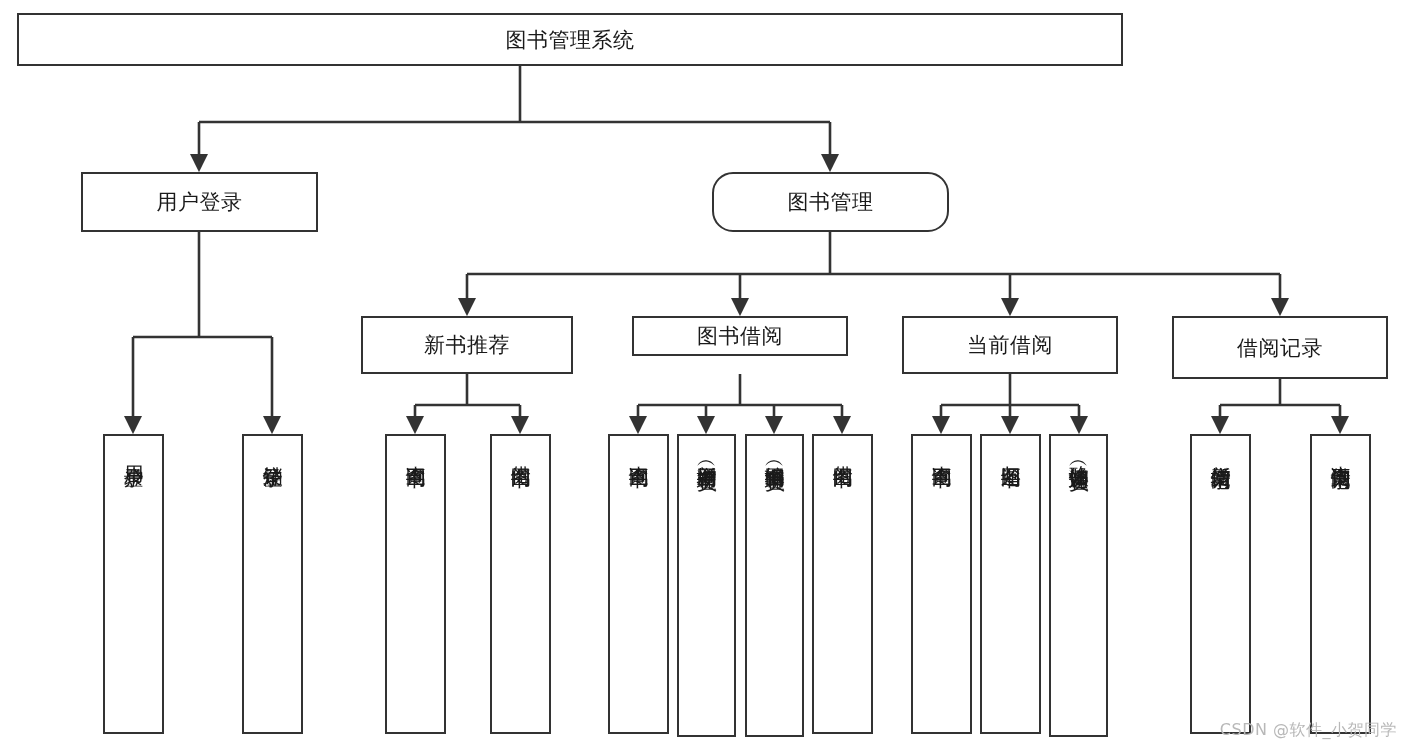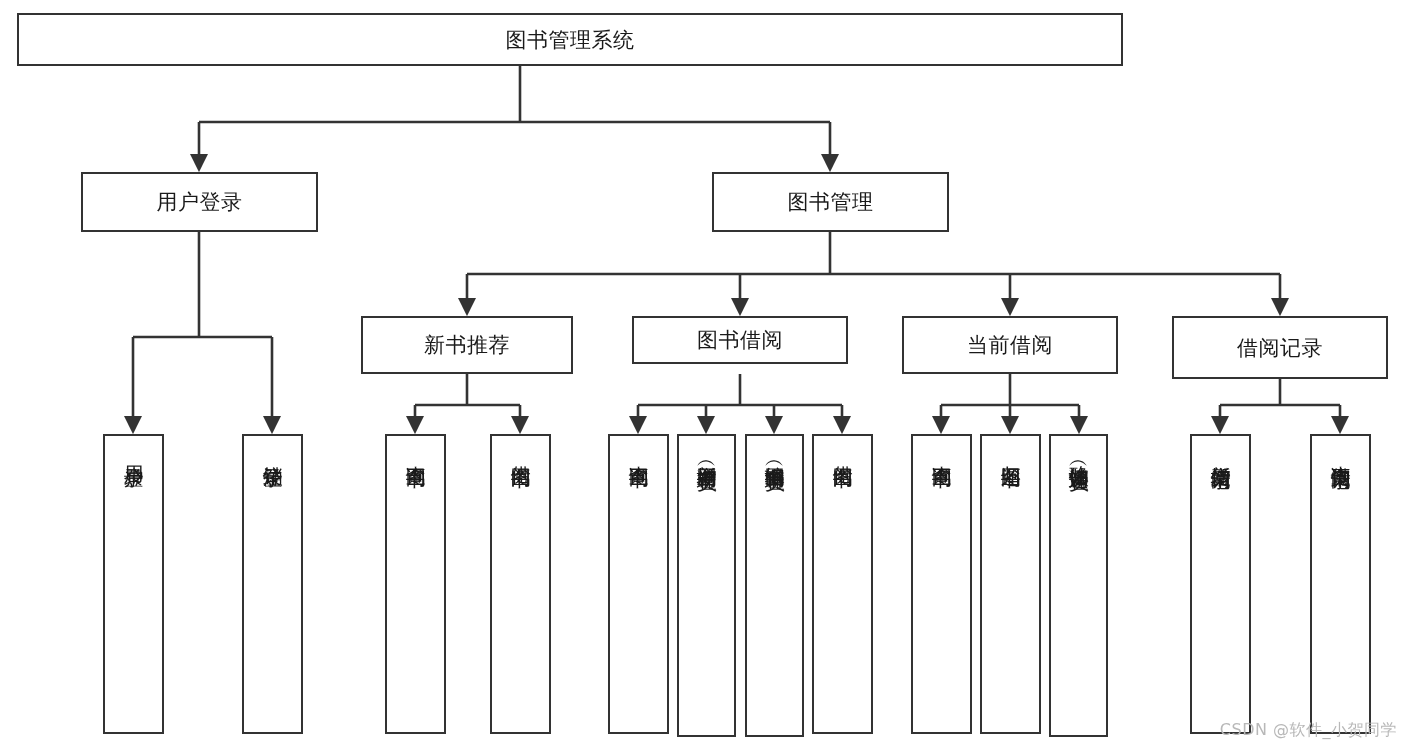--- a/index.html
+++ b/index.html
@@ -117,28 +117,28 @@
     </g>
   </svg>
 
   <div class="node horiz" style="left:17px; top:13px; width:1106px; height:53px;">
     <span>图书管理系统</span>
   </div>
 
   <div class="node horiz" style="left:81px; top:172px; width:237px; height:60px;">
     <span>用户登录</span>
   </div>
-  <div class="node horiz" style="left:712px; top:172px; width:237px; height:60px;">
+  <div class="node horiz" style="left:712px; top:172px; width:237px; height:60px;border-radius:21px;">
     <span>图书管理</span>
   </div>
 
   <div class="node horiz" style="left:361px; top:316px; width:212px; height:58px;">
     <span>新书推荐</span>
   </div>
-  <div class="node horiz" style="left:632px; top:316px; width:216px; height:48px;font-family:Liberation Mono, monospace;">
+  <div class="node horiz" style="left:632px; top:316px; width:216px; height:40px;font-family:Liberation Mono, monospace;">
     <span>图书借阅</span>
   </div>
   <div class="node horiz" style="left:902px; top:316px; width:216px; height:58px;">
     <span>当前借阅</span>
   </div>
   <div class="node horiz" style="left:1172px; top:316px; width:216px; height:63px;">
     <span>借阅记录</span>
   </div>
 
   <div class="node vert" style="left:103px; top:434px; width:61px; height:300px;">

